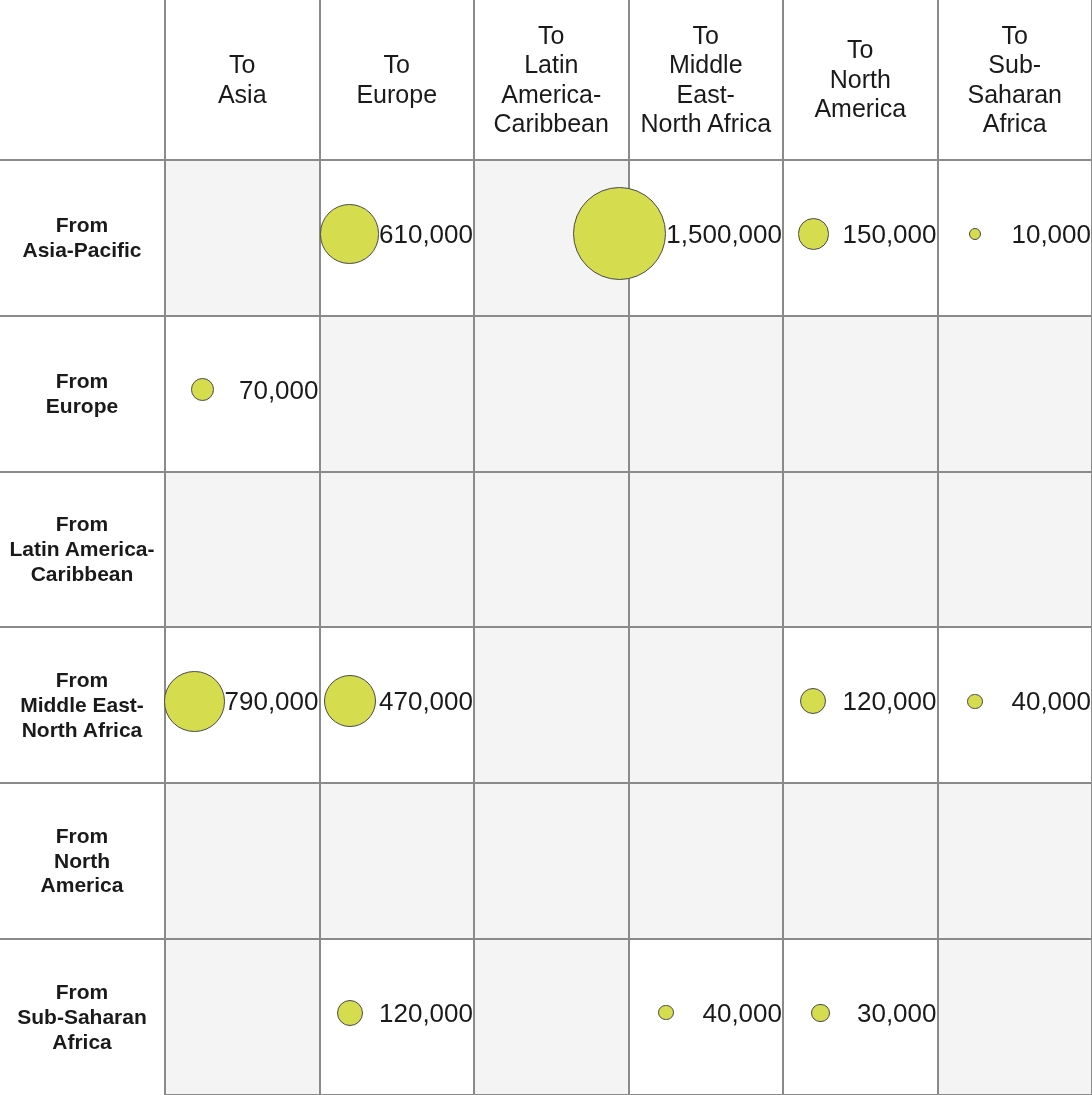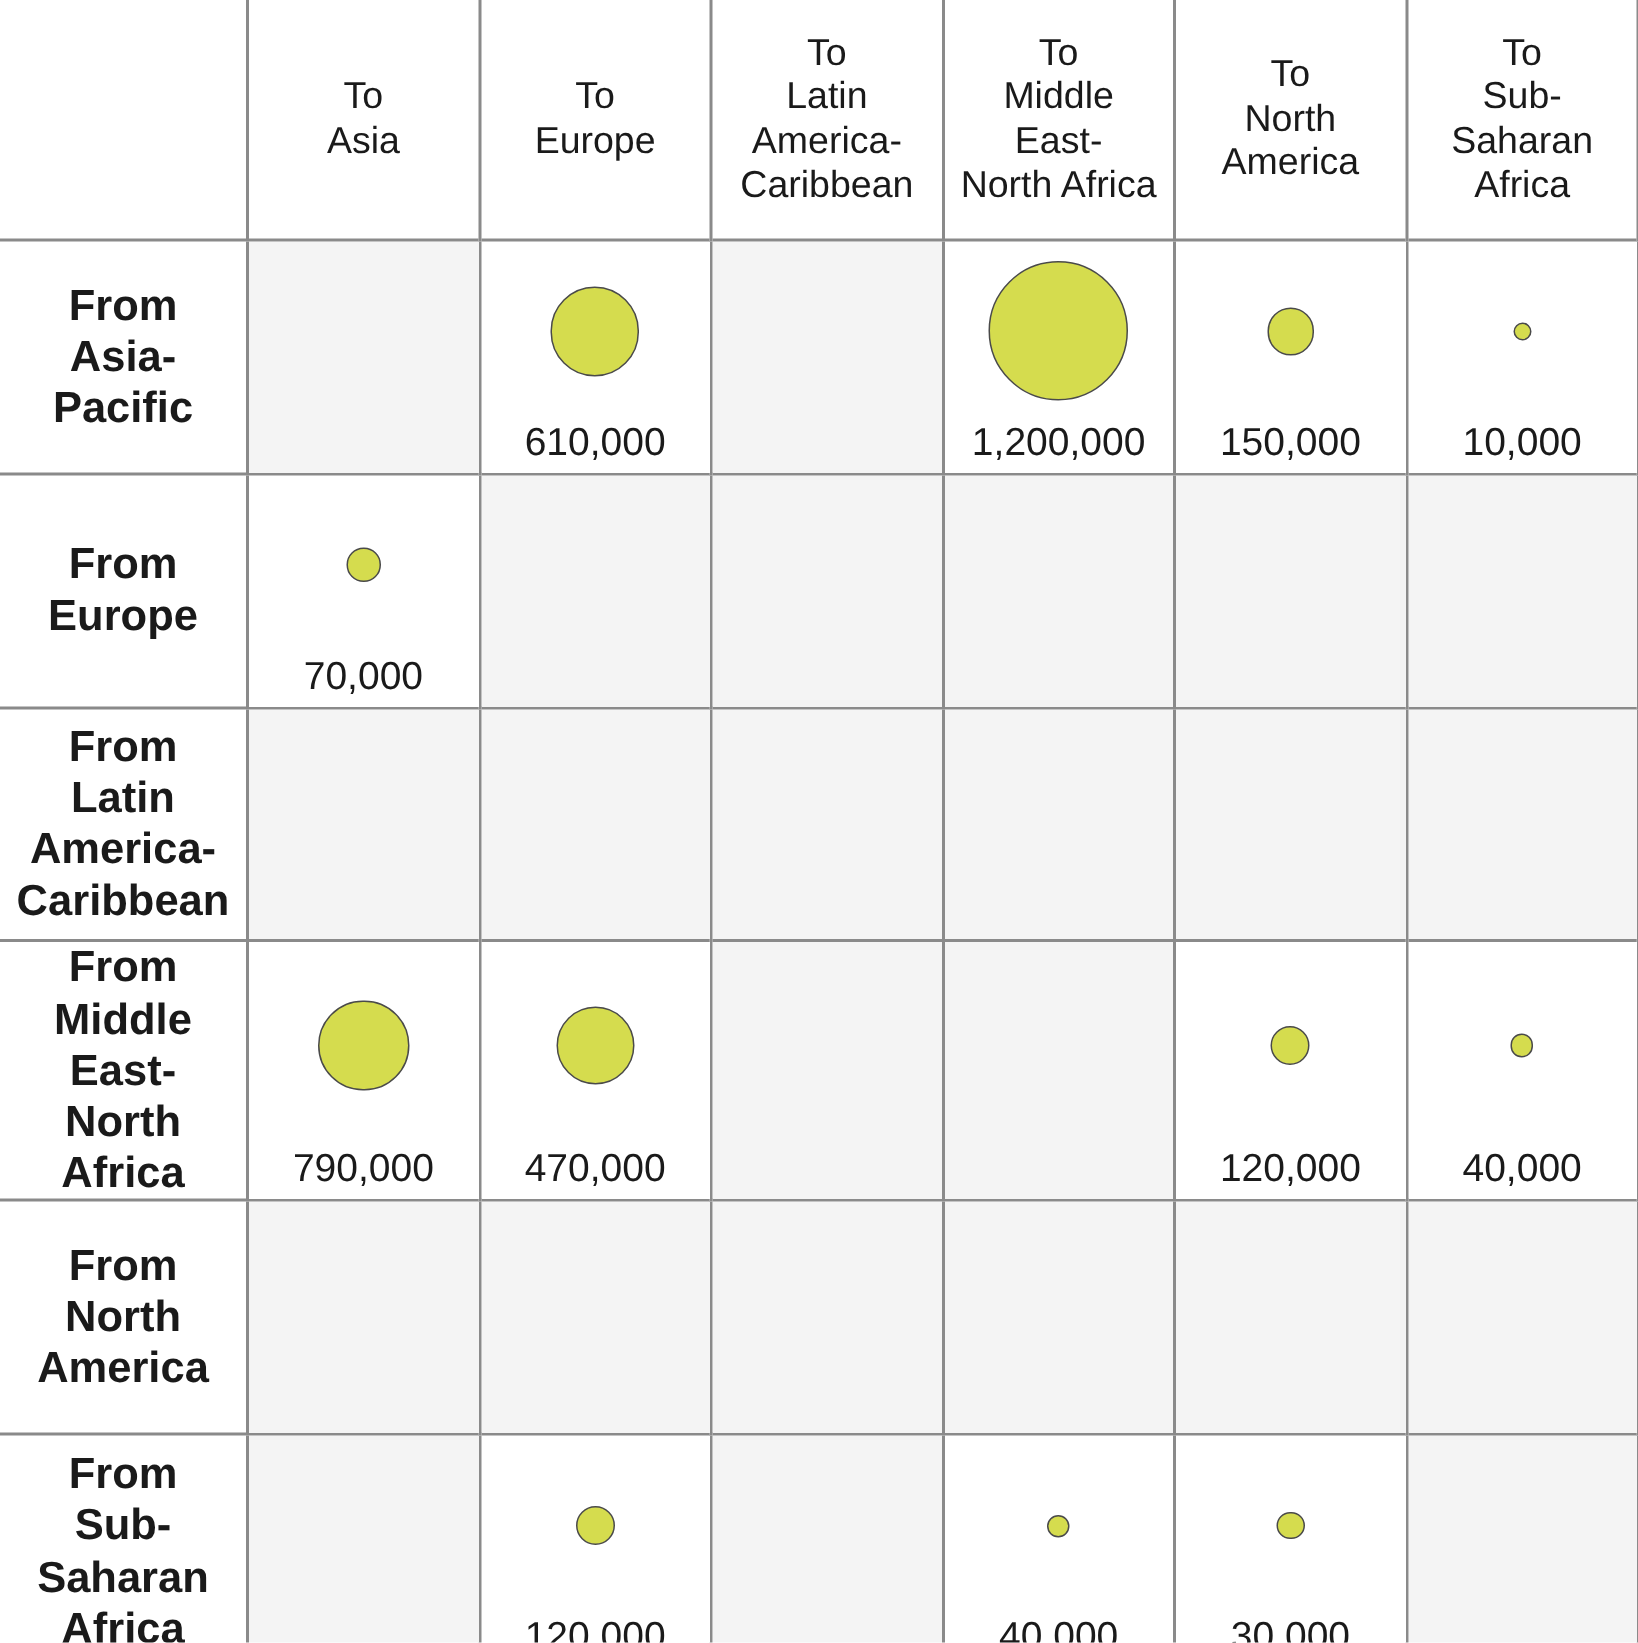--- a/index.html
+++ b/index.html
@@ -58,21 +58,21 @@
   .hdr-cell.first-data { border-left: 2px solid #8a8a8a; }
   .hdr-corner {
     border: none;
     background: #ffffff;
   }
 
   
   .data-row { height: 155.8px; }
 
   .rowlabel {
-    font-size: 29px;
+    font-size: 21px;
     line-height: 1.18;
     color: #1a1a1a;
     text-align: center;
     border-top: 2px solid #8a8a8a;
     background: #ffffff;
     white-space: pre-line;
     padding: 0 4px;
   }
 
   .cell {
@@ -86,21 +86,21 @@
 
   
   .cell.last-col { border-right: 2px solid #8a8a8a; padding-left: 28px; }
   .hdr-cell.last-col { border-right: 2px solid #8a8a8a; }
 
   
   .cell-inner {
     position: absolute;
     left: 0; right: 0; top: 0; bottom: 0;
     display: flex;
-    flex-direction: column;
+    flex-direction: row;
     align-items: center;
     justify-content: flex-end;
     padding-bottom: 8px;
     box-sizing: border-box;
   }
   .bubble-slot {
     flex: 1 1 auto;
     display: flex;
     align-items: center;
     justify-content: center;
@@ -182,21 +182,21 @@
             <div class="cell-inner">
               <div class="bubble-slot"></div>
               <div class="bubble-value"></div>
             </div>
           </td>
           <td class="cell has-bubble">
             <div class="cell-inner">
               <div class="bubble-slot">
                 <div class="bubble" style="width: 93px; height: 93px; background: rgb(213, 220, 78); border-color: rgb(74, 74, 74);"></div>
               </div>
-              <div class="bubble-value">1,200,000</div>
+              <div class="bubble-value">1,500,000</div>
             </div>
           </td>
           <td class="cell has-bubble">
             <div class="cell-inner">
               <div class="bubble-slot">
                 <div class="bubble" style="width: 31.3085px; height: 31.3085px; background: rgb(213, 220, 78); border-color: rgb(74, 74, 74);"></div>
               </div>
               <div class="bubble-value">150,000</div>
             </div>
           </td>

